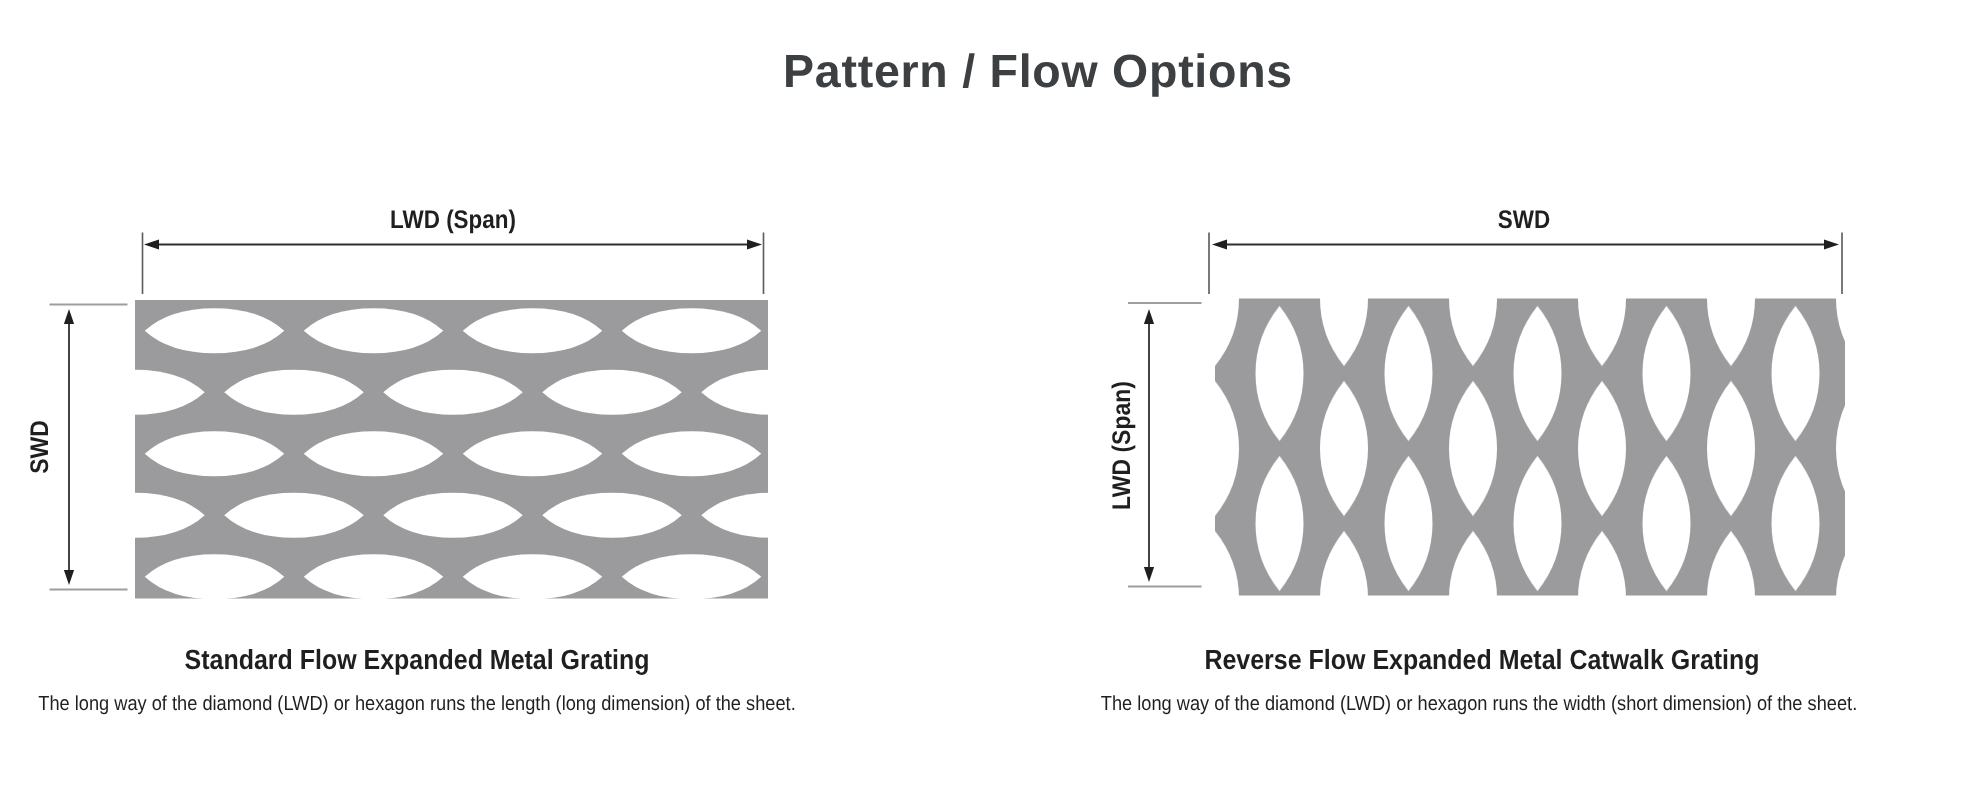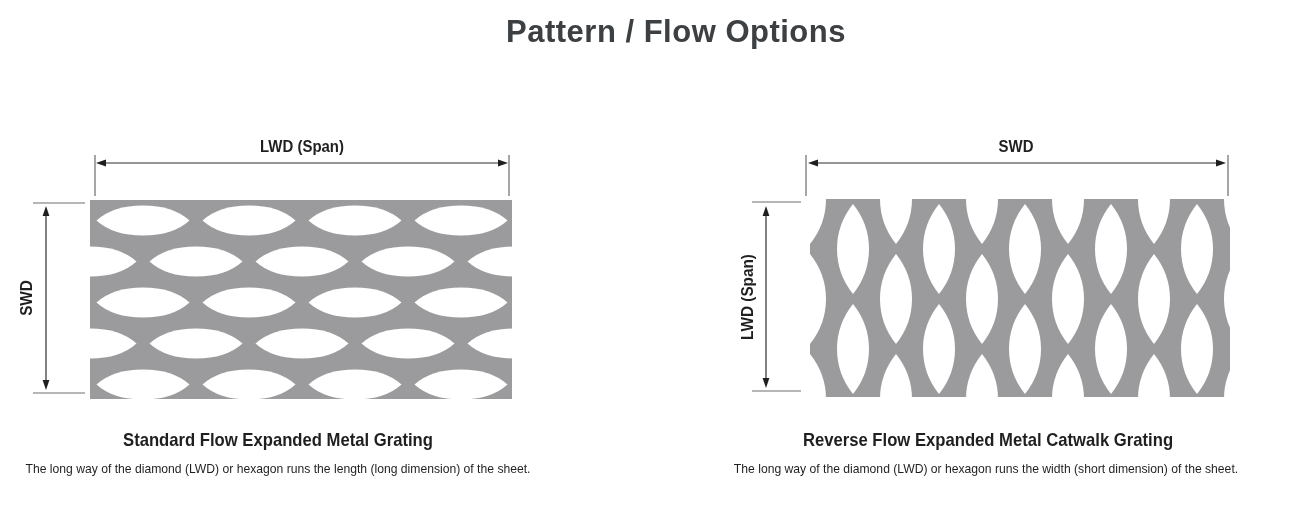--- a/index.html
+++ b/index.html
@@ -3,21 +3,21 @@
 <meta charset="utf-8">
 <style>
   html,body{margin:0;padding:0;background:#fff;}
   .canvas{
     position:relative;width:1315px;height:524px;background:#fff;overflow:hidden;
     font-family:"Liberation Sans",sans-serif;
   }
   .page-title{
     position:absolute;top:14px;left:676px;transform:translateX(-50%);
     font-size:31px;font-weight:bold;color:var(--title,#3c4043);
-    white-space:nowrap;letter-spacing:.5px;margin:0;
+    white-space:nowrap;letter-spacing:.5px;margin:16px;
   }
   .dim-label{
     position:absolute;font-size:17px;font-weight:bold;color:var(--text,#222);
     white-space:nowrap;transform:translateX(-50%) scaleX(.88);
   }
   .dim-label.rot{transform:translate(-50%,-50%) rotate(-90deg) scaleX(.9);}
   .cap-title{
     position:absolute;font-size:18.5px;font-weight:bold;color:var(--text,#1c1c1c);
     white-space:nowrap;transform:translateX(-50%) scaleX(.9);
   }

